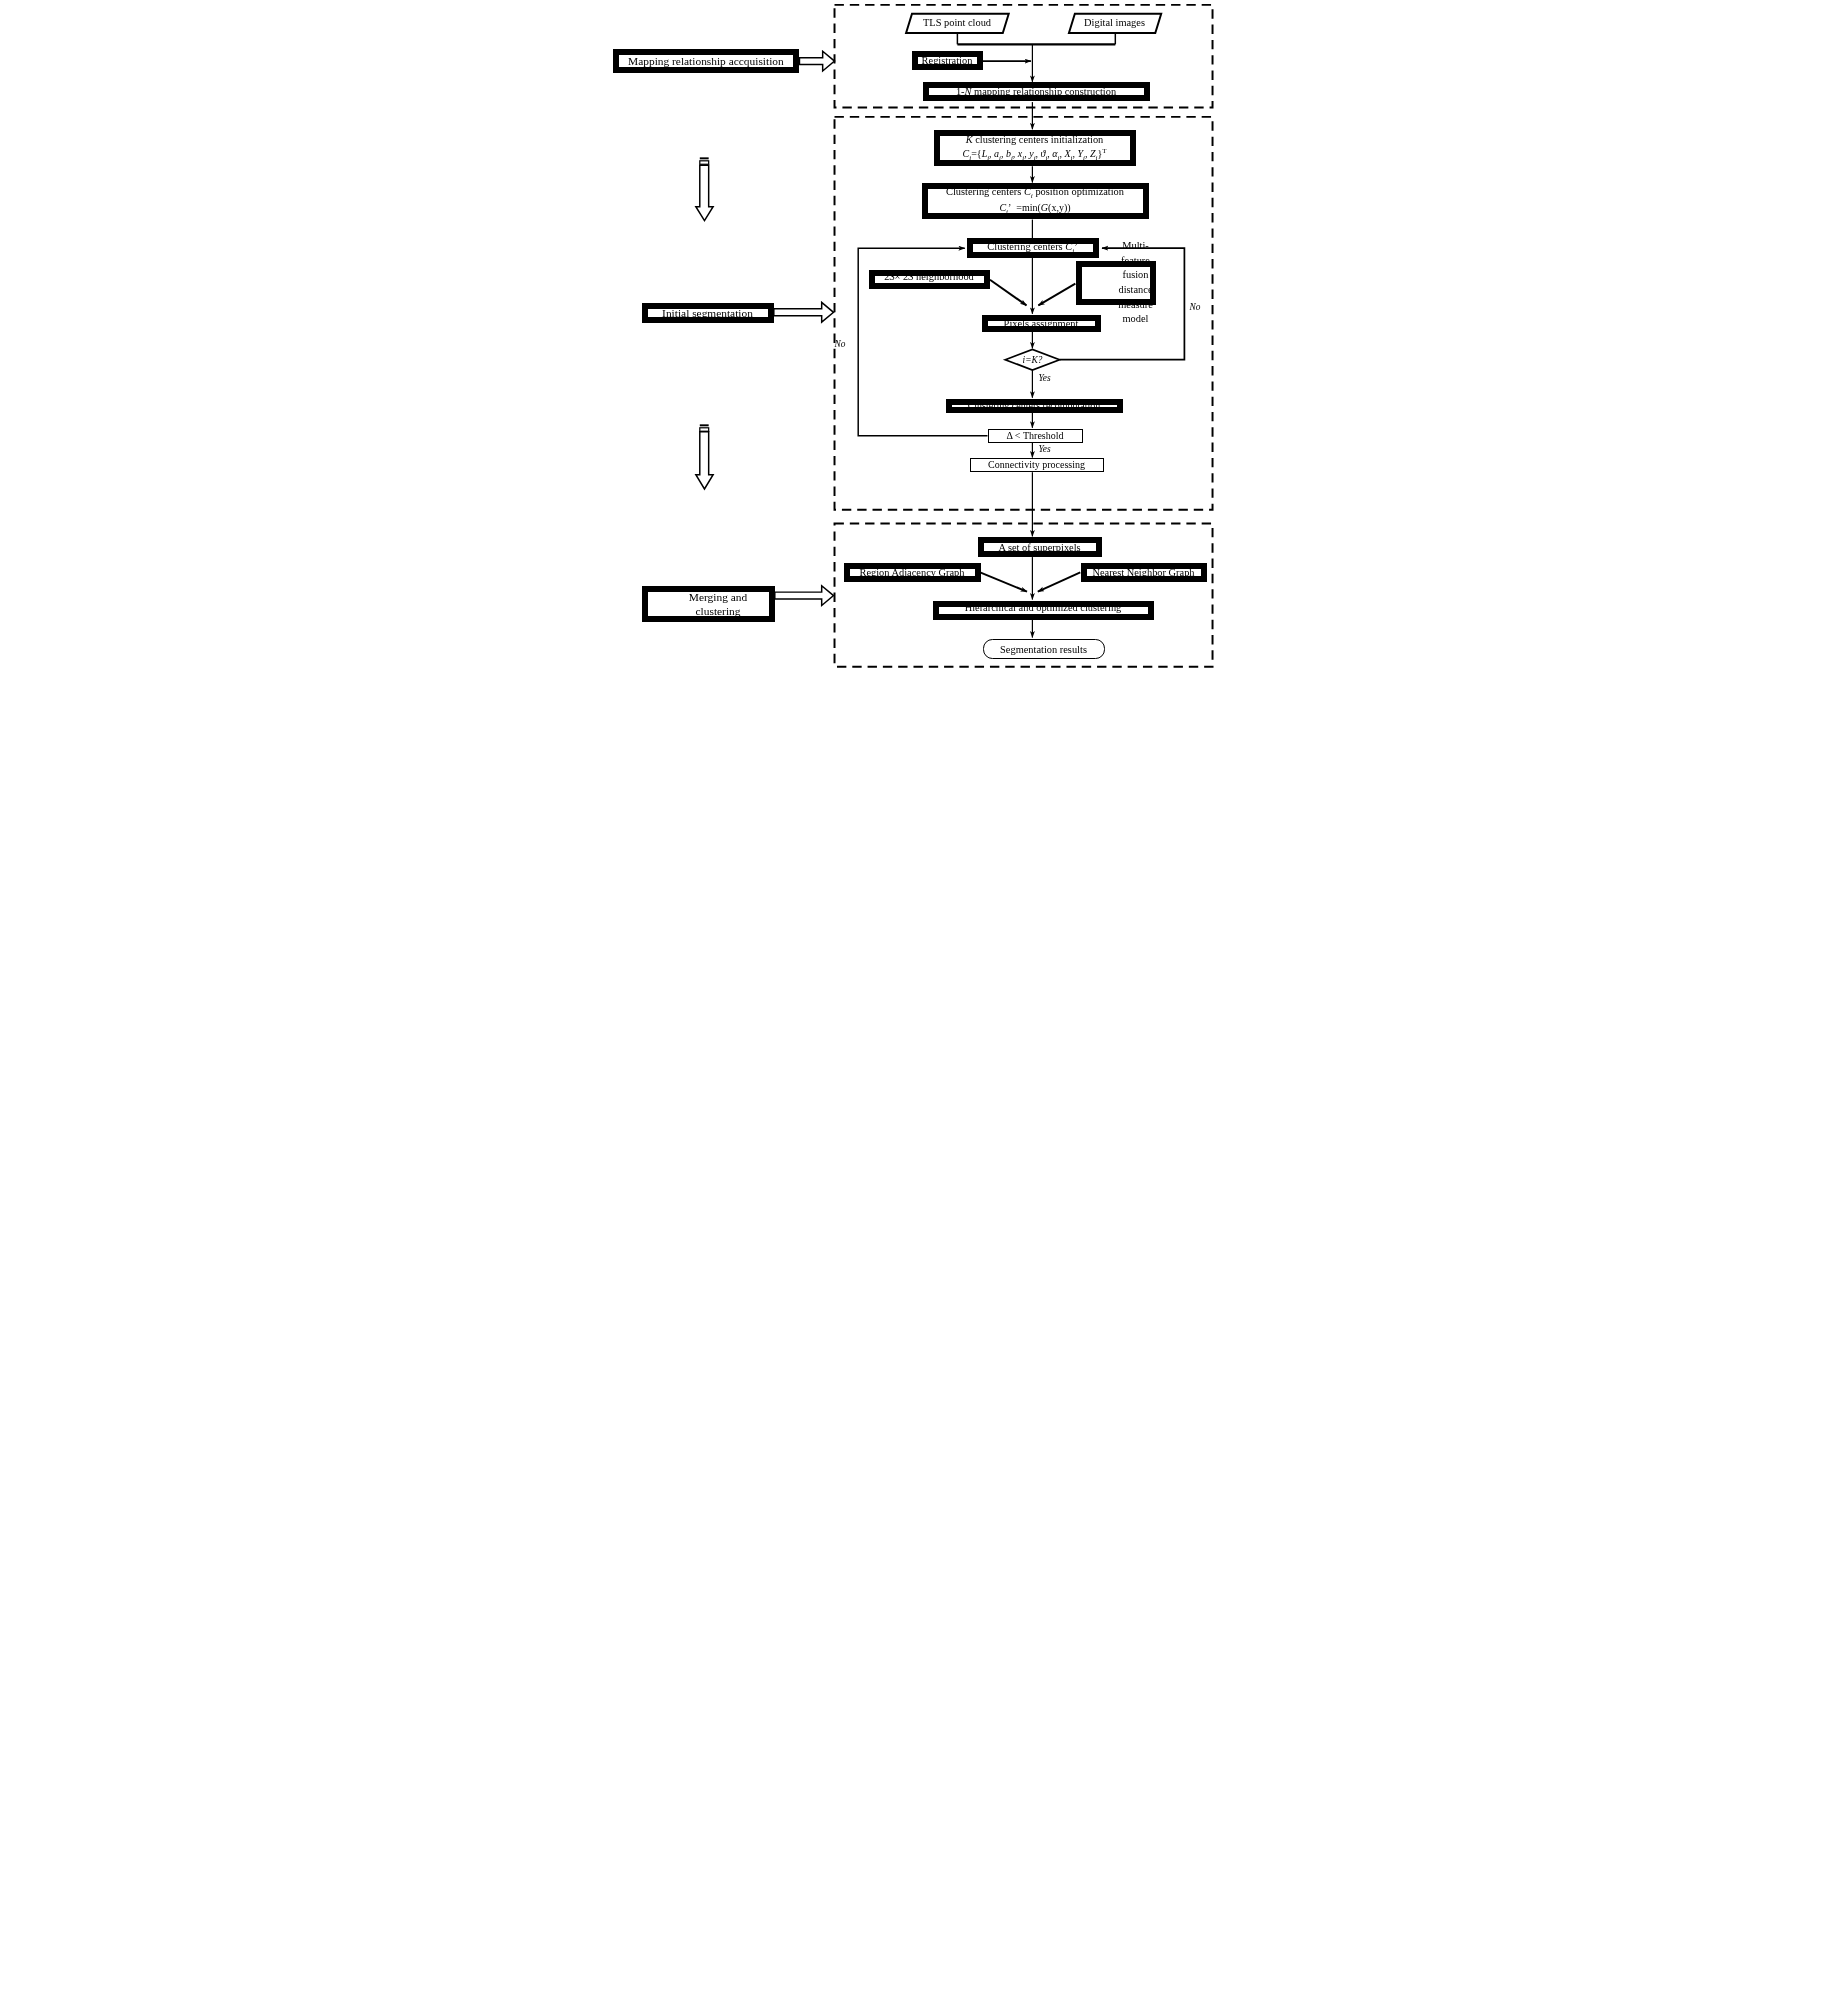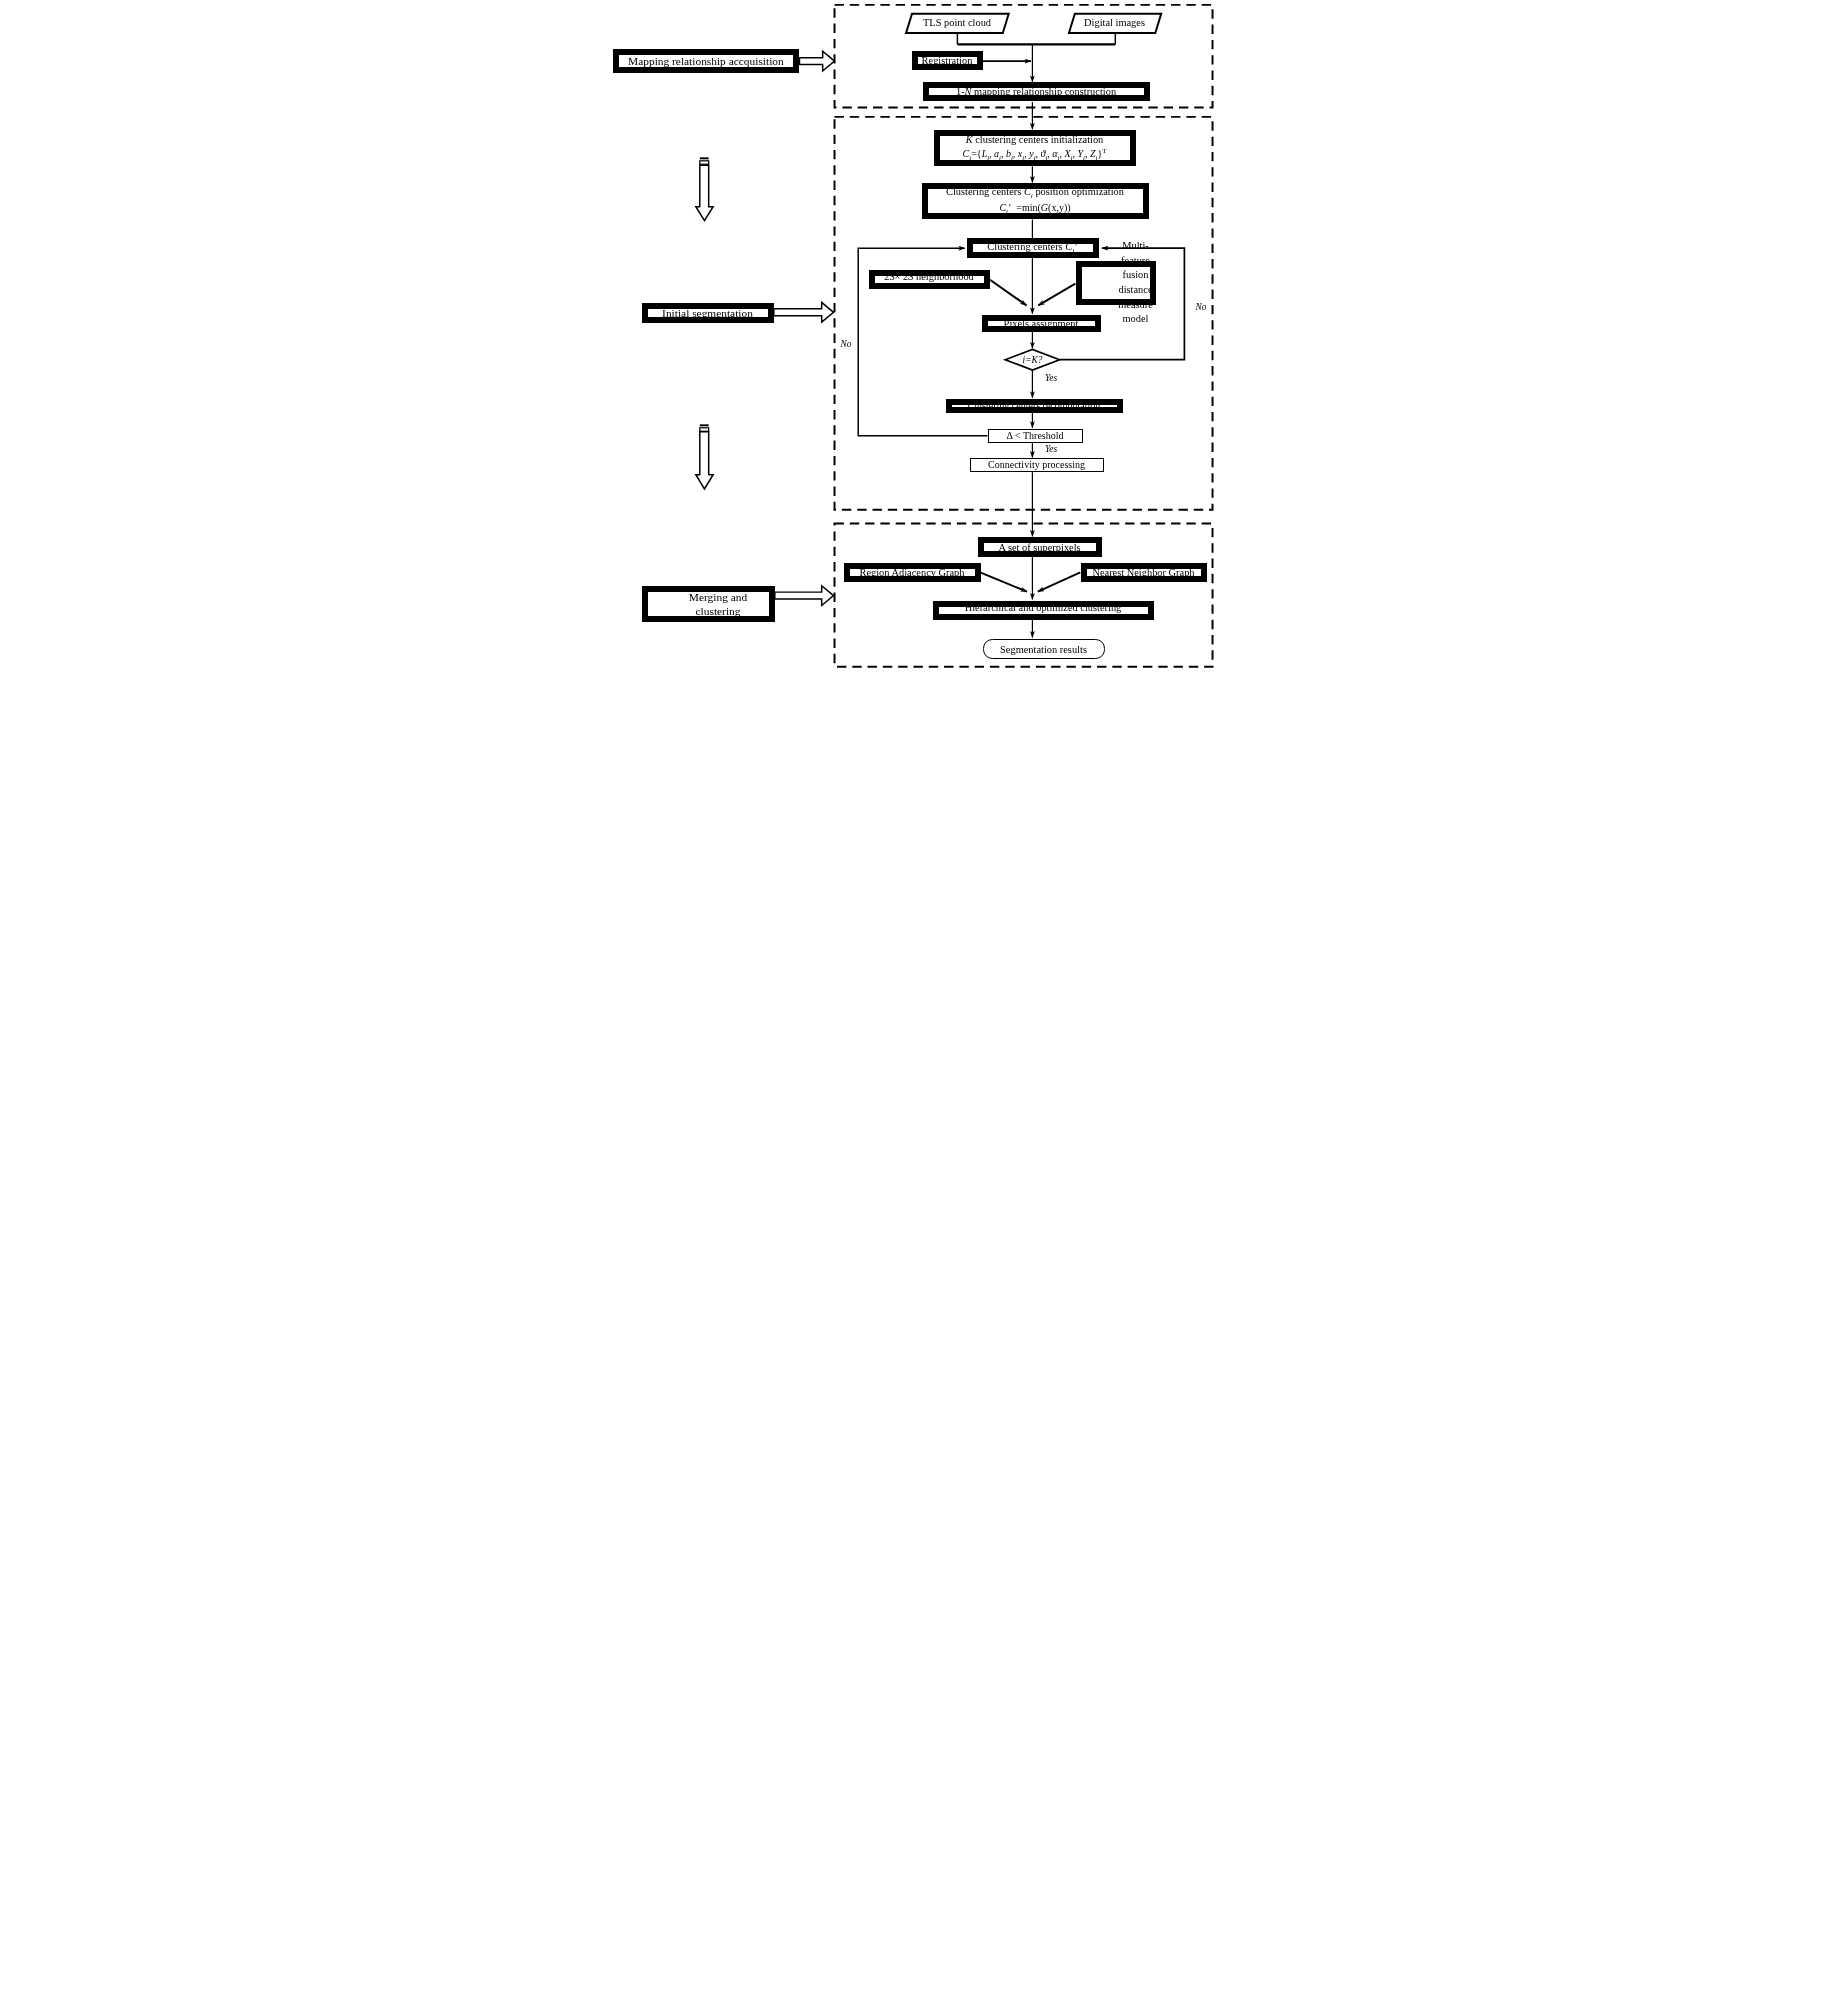--- a/index.html
+++ b/index.html
@@ -9,21 +9,21 @@
   .node{position:absolute;box-sizing:border-box;background:#fff;border:6px solid #000000;
         display:flex;flex-direction:column;align-items:center;justify-content:center;
         text-align:center;font-size:10.4px;line-height:1.25;z-index:3;}
   .thin{border-width:1.5px;}
   .overlay{position:absolute;box-sizing:border-box;background:transparent;border:none;
         display:flex;align-items:center;justify-content:center;text-align:center;
         font-size:10.4px;z-index:4;}
   .phase-label{font-size:11.4px;}
   .stadium{border-radius:9.4px;border-width:1.5px;}
   .edge-label{position:absolute;font-style:italic;font-size:9.4px;z-index:4;
-        display:flex;align-items:center;justify-content:center;}
+        display:flex;align-items:center;}
   .decision-text{font-style:italic;font-size:9.4px;}
   .formula{font-size:10px;}
   sub{font-size:68%;} sup{font-size:68%;}
   .l2{margin-top:1px;}
 </style>
 </head>
 <body>
 
 <div id="canvas">
 

